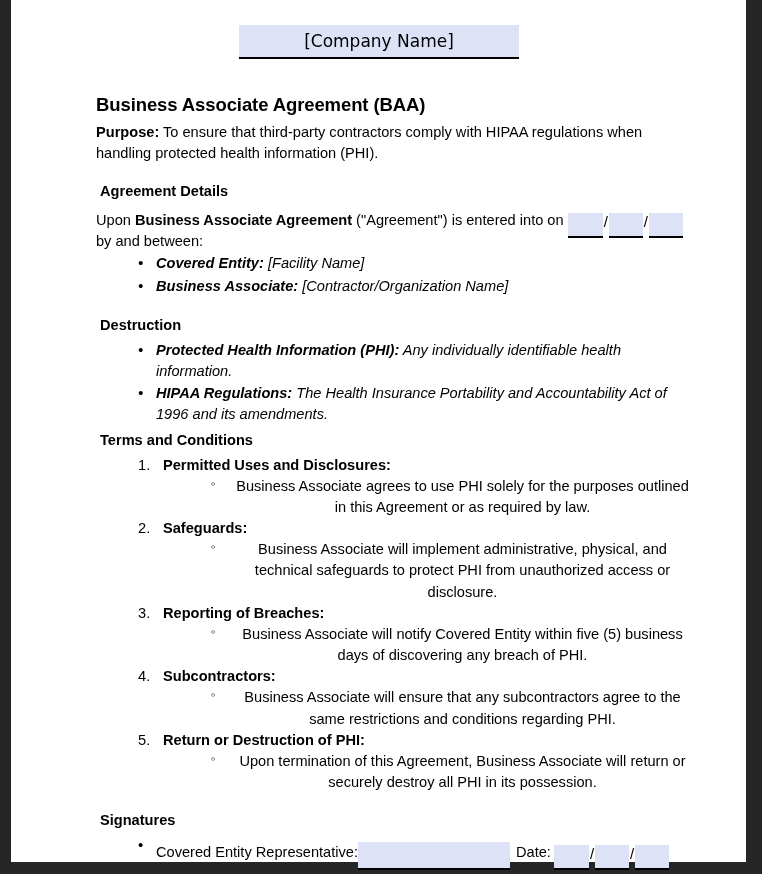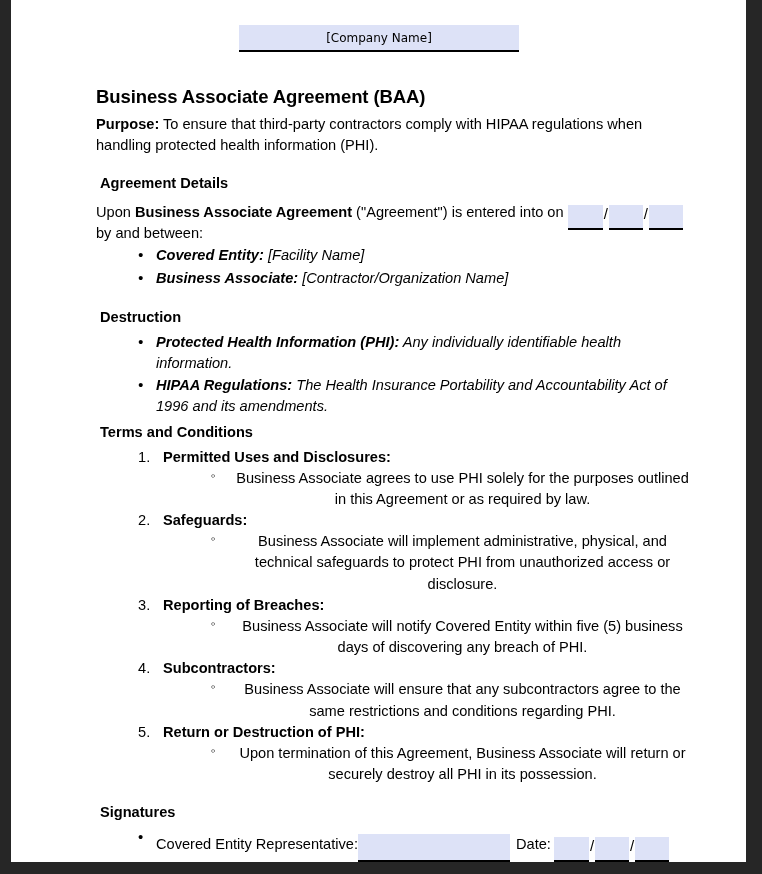--- a/index.html
+++ b/index.html
@@ -38,21 +38,21 @@
   .company-header-wrap {
     position: absolute;
     left: 228px;
     top: 25px;
     width: 280px;
   }
   .company-header {
     background: #dde2f7;
     text-align: center;
     font-family: "DejaVu Sans", sans-serif;
-    font-size: 12px;
+    font-size: 17px;
     color: #000;
     padding: 5px 0 4px 0;
     line-height: 1.35;
   }
   .company-header-rule {
     border-bottom: 2px solid #000;
     width: 280px;
   }
 
   
@@ -62,21 +62,21 @@
     top: 80px;
     width: 600px;
     color: #000;
     font-size: 14.6px;
     line-height: 1.45;
   }
 
   h1.doc-title {
     font-size: 18.5px;
     font-weight: bold;
-    margin: 4px 0 3px 0;
+    margin: 12px 0 3px 0;
     letter-spacing: -0.1px;
   }
   .para { margin: 0 0 0 0; }
   .sec-head {
     font-weight: bold;
     margin: 4px;
     font-size: 14.6px;
   }
   .spacer-sm { height: 13px; }
   b, strong { font-weight: bold; }

